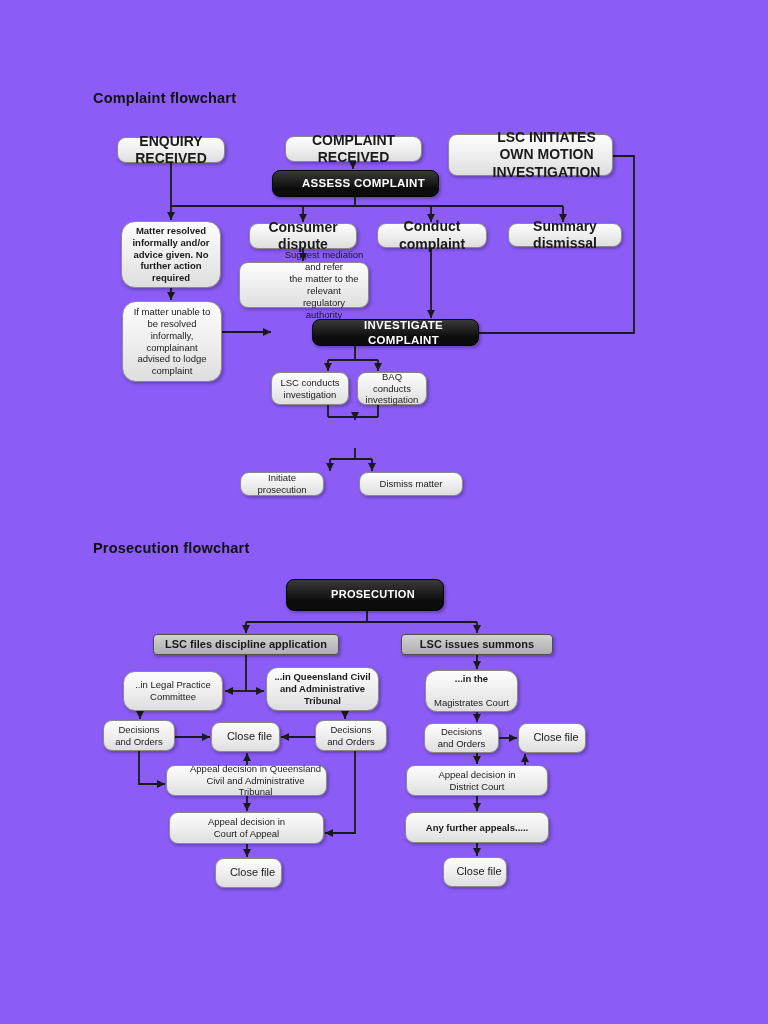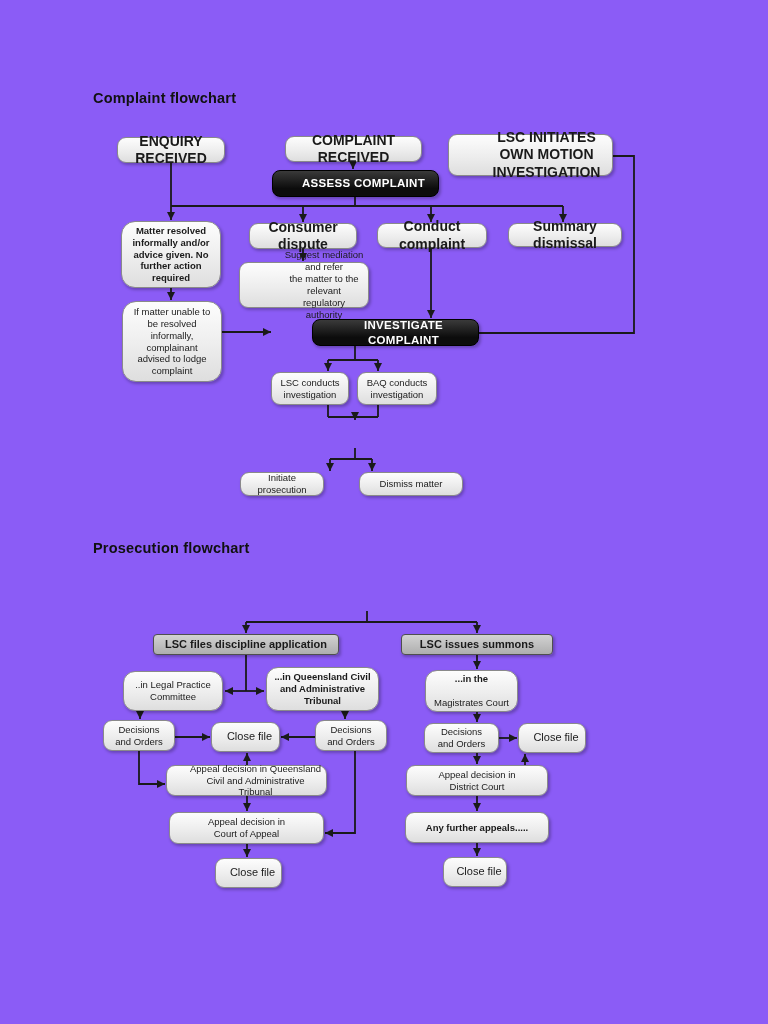--- a/index.html
+++ b/index.html
@@ -129,29 +129,30 @@
 be resolved
 informally,
 complainant
 advised to lodge
 complaint</div>
 
   <div class="node black" style="left:272px;top:319px;width:167px;height:27px;margin-left:40px;">INVESTIGATE COMPLAINT</div>
 
   <div class="node" style="left:271px;top:372px;width:78px;height:33px;">LSC conducts
 investigation</div>
-  <div class="node" style="left:357px;top:372px;width:80px;height:33px;">BAQ conducts
+  <div class="node" style="left:357px;top:372px;width:70px;height:33px;">BAQ conducts
 investigation</div>
 
 
   <div class="node" style="left:240px;top:472px;width:84px;height:24px;">Initiate prosecution</div>
   <div class="node" style="left:359px;top:472px;width:104px;height:24px;">Dismiss matter</div>
 
   <div class="title" style="left:93px;top:540px;">Prosecution flowchart</div>
 
+  <div class="node black" style="left:286px;top:579px;width:158px;height:32px;font-size:11px;">PROSECUTION</div>
 
   <div class="node header" style="left:153px;top:634px;width:186px;height:21px;">LSC files discipline application</div>
   <div class="node header" style="left:401px;top:634px;width:152px;height:21px;">LSC issues summons</div>
 
   <div class="node r12" style="left:123px;top:671px;width:100px;height:40px;">..in Legal Practice
 Committee</div>
   <div class="node bold r12" style="left:266px;top:667px;width:113px;height:44px;">...in Queensland Civil
 and Administrative
 Tribunal</div>
   <div class="node r12" style="left:425px;top:670px;width:93px;height:42px;">

